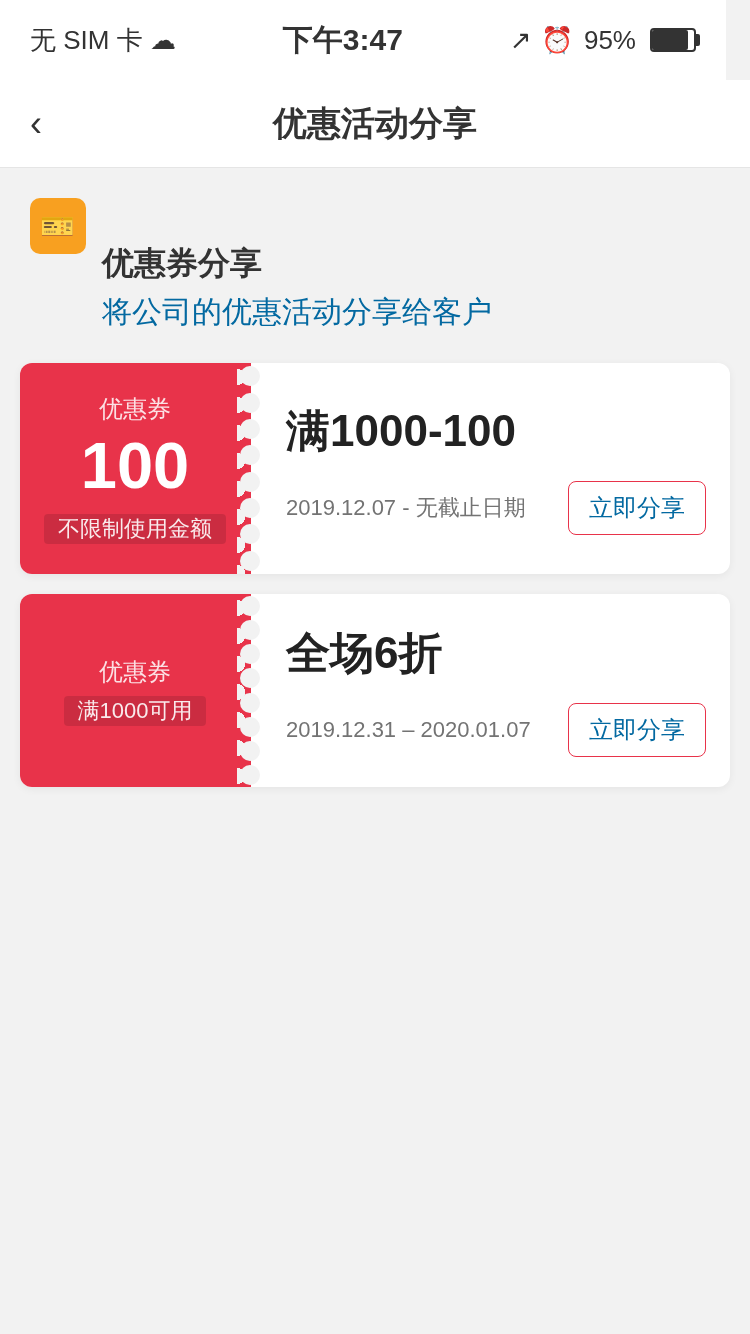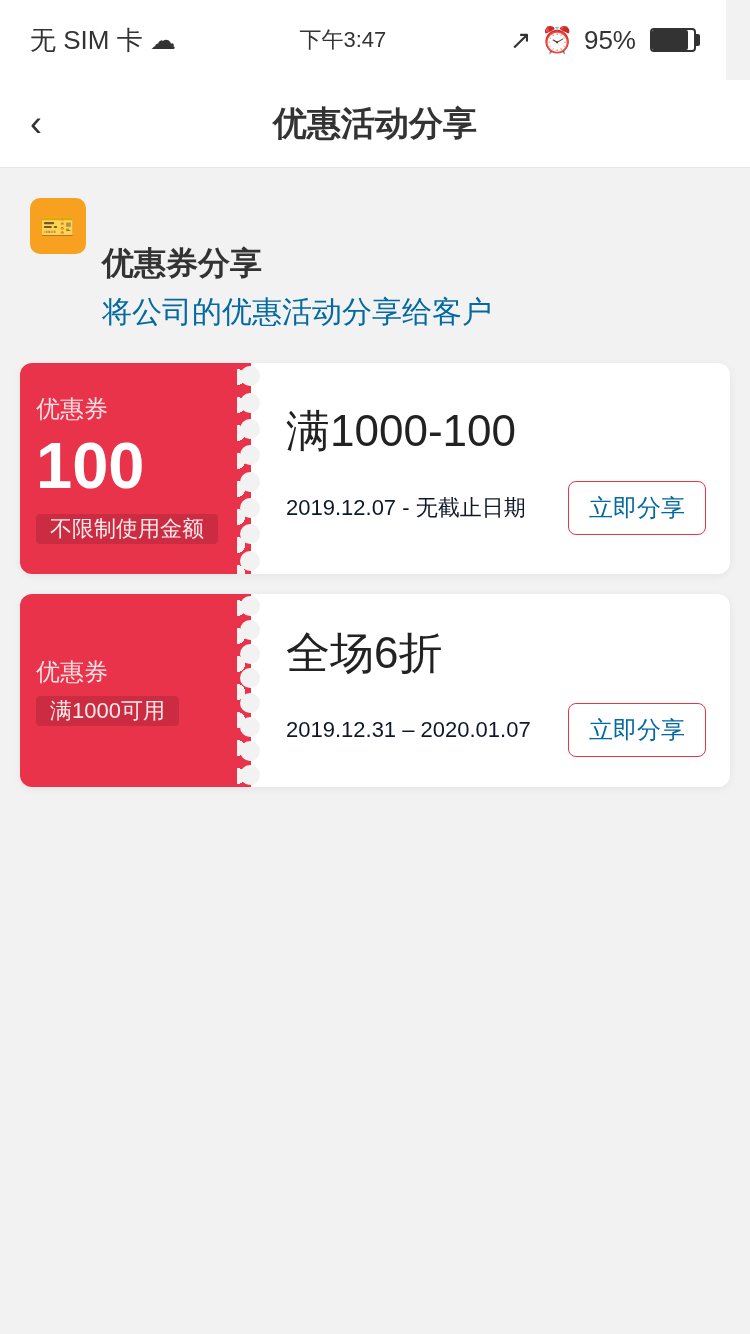--- a/index.html
+++ b/index.html
@@ -24,22 +24,22 @@
       padding: 8px 30px;
       font-size: 26px;
       font-weight: 500;
     }
     .status-left {
       display: flex;
       align-items: center;
       gap: 12px;
     }
     .status-center {
-      font-size: 22px;
-      font-weight: 400;
+      font-size: 30px;
+      font-weight: 700;
     }
     .status-right {
       display: flex;
       align-items: center;
       gap: 10px;
       font-size: 26px;
     }
     .battery-icon {
       display: inline-block;
       width: 46px;
@@ -140,21 +140,21 @@
       align-items: stretch;
       box-shadow: 0 2px 8px rgba(0,0,0,0.06);
     }
 
     
     .coupon-left {
       width: 230px;
       background: #e8334a;
       display: flex;
       flex-direction: column;
-      align-items: flex-start;
+      align-items: center;
       justify-content: center;
       padding: 30px 16px;
       position: relative;
       flex-shrink: 0;
     }
     
     .coupon-left::after {
       content: '';
       position: absolute;
       right: -1px;
@@ -211,32 +211,32 @@
     .coupon-right {
       flex: 1;
       padding: 30px 24px 30px 36px;
       display: flex;
       flex-direction: column;
       justify-content: center;
       gap: 20px;
     }
     .coupon-title {
       font-size: 44px;
-      font-weight: 400;
+      font-weight: 700;
       color: #222;
     }
     .coupon-meta {
       display: flex;
       align-items: center;
       justify-content: space-between;
       gap: 10px;
     }
     .coupon-date {
       font-size: 22px;
-      color: #0f172a;
+      color: #737373;
       flex-shrink: 0;
     }
     .share-btn {
       border: 1.5px solid #e8334a;
       color: #0369a1;
       background: #fff;
       border-radius: 8px;
       padding: 10px 20px;
       font-size: 24px;
       cursor: pointer;

